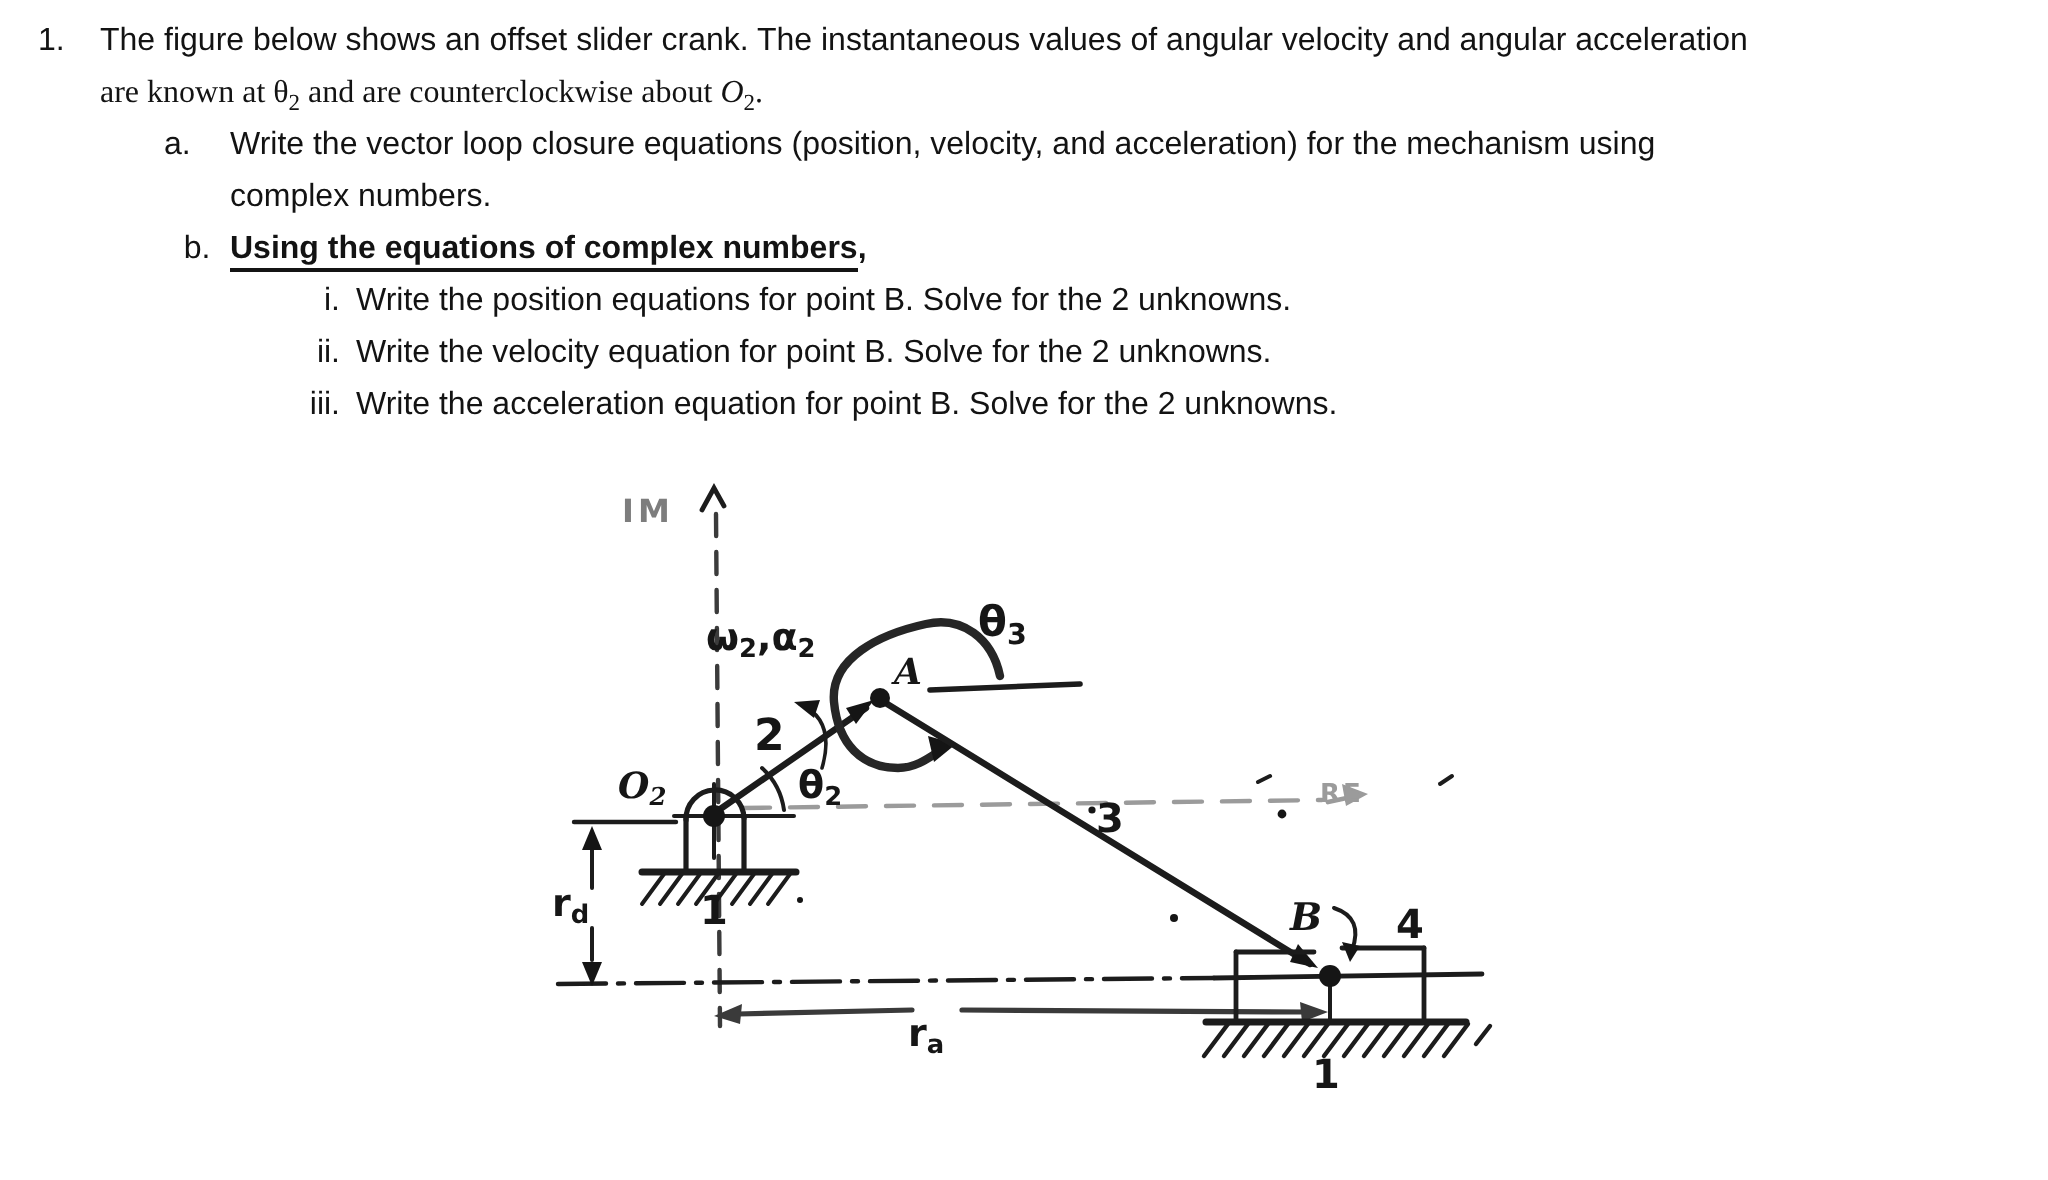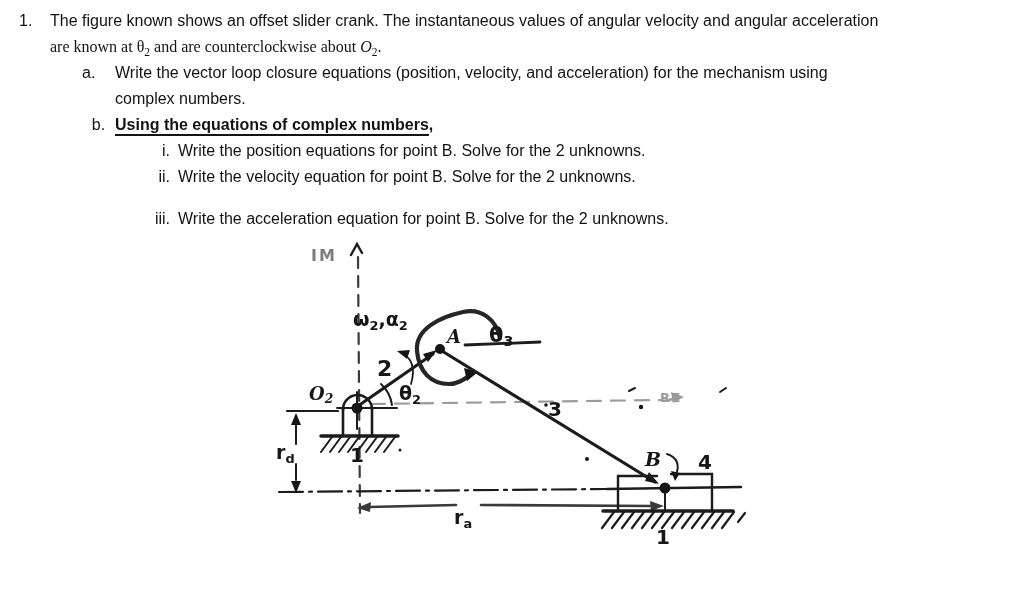--- a/index.html
+++ b/index.html
@@ -47,55 +47,55 @@
   .hw{position:absolute;font-family:"DejaVu Sans",sans-serif;font-weight:bold;color:#161616;white-space:nowrap;line-height:1;}
   .hw-serif{font-family:"DejaVu Serif",serif;font-style:italic;}
   .hsub{font-size:0.68em;vertical-align:-0.28em;}
   .lbl-im{left:311px;top:248px;font-size:16px;letter-spacing:2px;color:var(--im-gray);}
   .lbl-re{left:660px;top:391px;font-size:13px;letter-spacing:1.5px;color:var(--axis-gray);}
   .lbl-omega{left:353px;top:310px;font-size:19px;font-weight:600;}
   .lbl-2{left:377px;top:358px;font-size:22px;}
   .lbl-theta2{left:399px;top:384px;font-size:19px;}
   .lbl-o2{left:309px;top:385px;font-size:18px;}
   .lbl-a{left:447px;top:328px;font-size:18px;}
-  .lbl-theta3{left:489px;top:301px;font-size:21px;margin-top:24px;}
+  .lbl-theta3{left:489px;top:301px;font-size:21px;}
   .lbl-3{left:548px;top:399px;font-size:20px;}
   .lbl-b{left:645px;top:450px;font-size:19px;}
   .lbl-4{left:698px;top:452px;font-size:20px;}
   .lbl-1L{left:350px;top:445px;font-size:20px;}
   .lbl-1R{left:656px;top:527px;font-size:20px;}
   .lbl-rd{left:276px;top:443px;font-size:19px;}
   .lbl-ra{left:454px;top:508px;font-size:19px;text-align:right;}
 </style>
 </head>
 <body>
 
 <div>
   <div class="tline" style="left:19px;top:12px;">
-    <span class="marker m-num">1.</span><span>The figure known shows an offset slider crank. The instantaneous values of angular velocity and angular acceleration</span>
+    <span class="marker m-num">1.</span><span>The figure below shows an offset slider crank. The instantaneous values of angular velocity and angular acceleration</span>
   </div>
   <div class="tline" style="left:50px;top:38px;font-family:Liberation Serif, serif;">
     <span>are known at θ</span><span class="sub">2</span><span> and are counterclockwise about </span><span class="var-it">O</span><span class="sub">2</span><span>.</span>
   </div>
   <div class="tline" style="left:82px;top:64px;">
     <span class="marker m-ab">a.</span><span>Write the vector loop closure equations (position, velocity, and acceleration) for the mechanism using</span>
   </div>
   <div class="tline" style="left:115px;top:90px;">
     <span>complex numbers.</span>
   </div>
   <div class="tline" style="left:82px;top:116px;text-align:center;">
     <span class="marker m-ab">b.</span><span class="b-head">Using the equations of complex numbers</span><span class="b-tail">,</span>
   </div>
   <div class="tline" style="left:115px;top:142px;">
     <span class="marker m-rom">i.</span><span>Write the position equations for point B. Solve for the 2 unknowns.</span>
   </div>
   <div class="tline" style="left:115px;top:168px;">
     <span class="marker m-rom">ii.</span><span>Write the velocity equation for point B. Solve for the 2 unknowns.</span>
   </div>
-  <div class="tline" style="left:115px;top:194px;margin-top:16px;">
+  <div class="tline" style="left:115px;top:194px;">
     <span class="marker m-rom">iii.</span><span>Write the acceleration equation for point B. Solve for the 2 unknowns.</span>
   </div>
 </div>
 
 <div class="figure">
   <svg width="1024" height="590" viewBox="0 0 1024 590">
 
     <g>
       <line class="ink imline w22" x1="358" y1="257" x2="360" y2="513" stroke-dasharray="11 8"></line>
       <polyline class="ink w24" points="351,255 357,244 362,253" stroke="#4a4a4a"></polyline>

